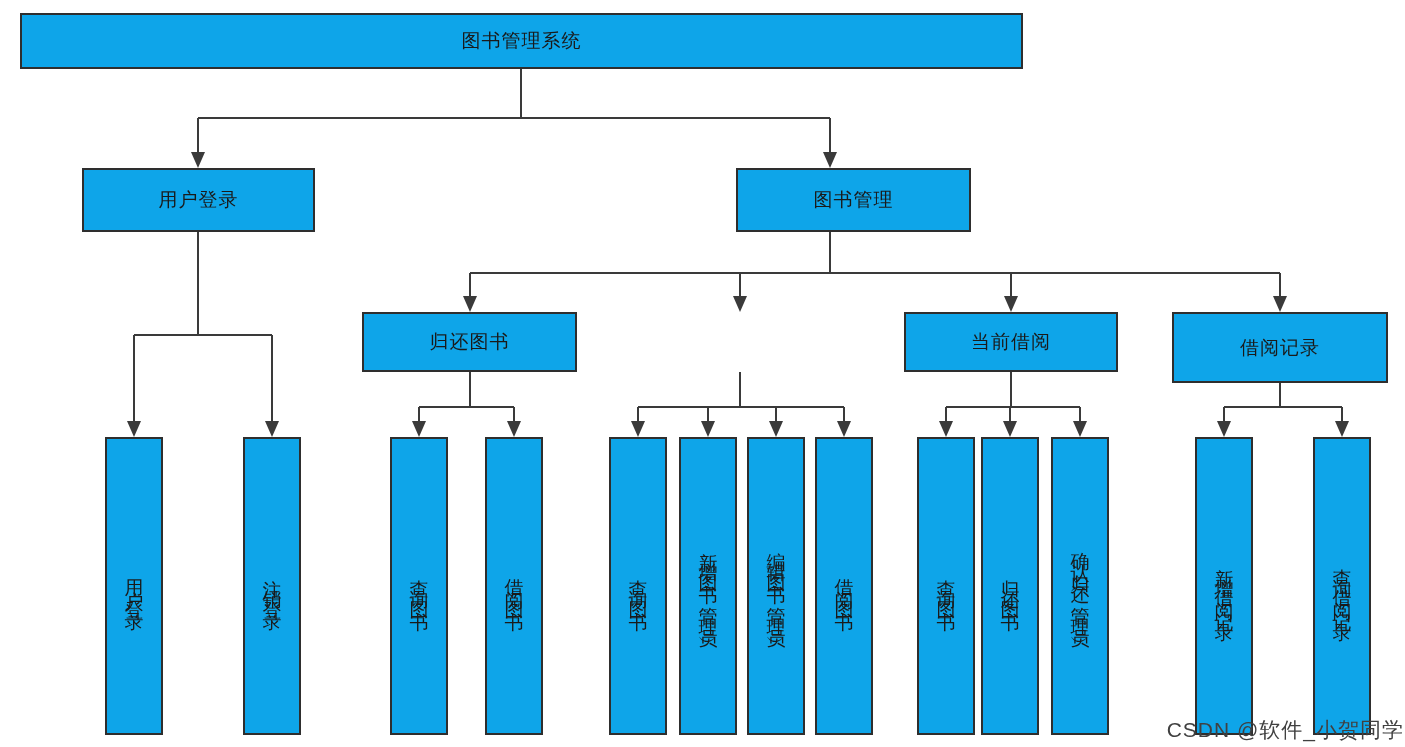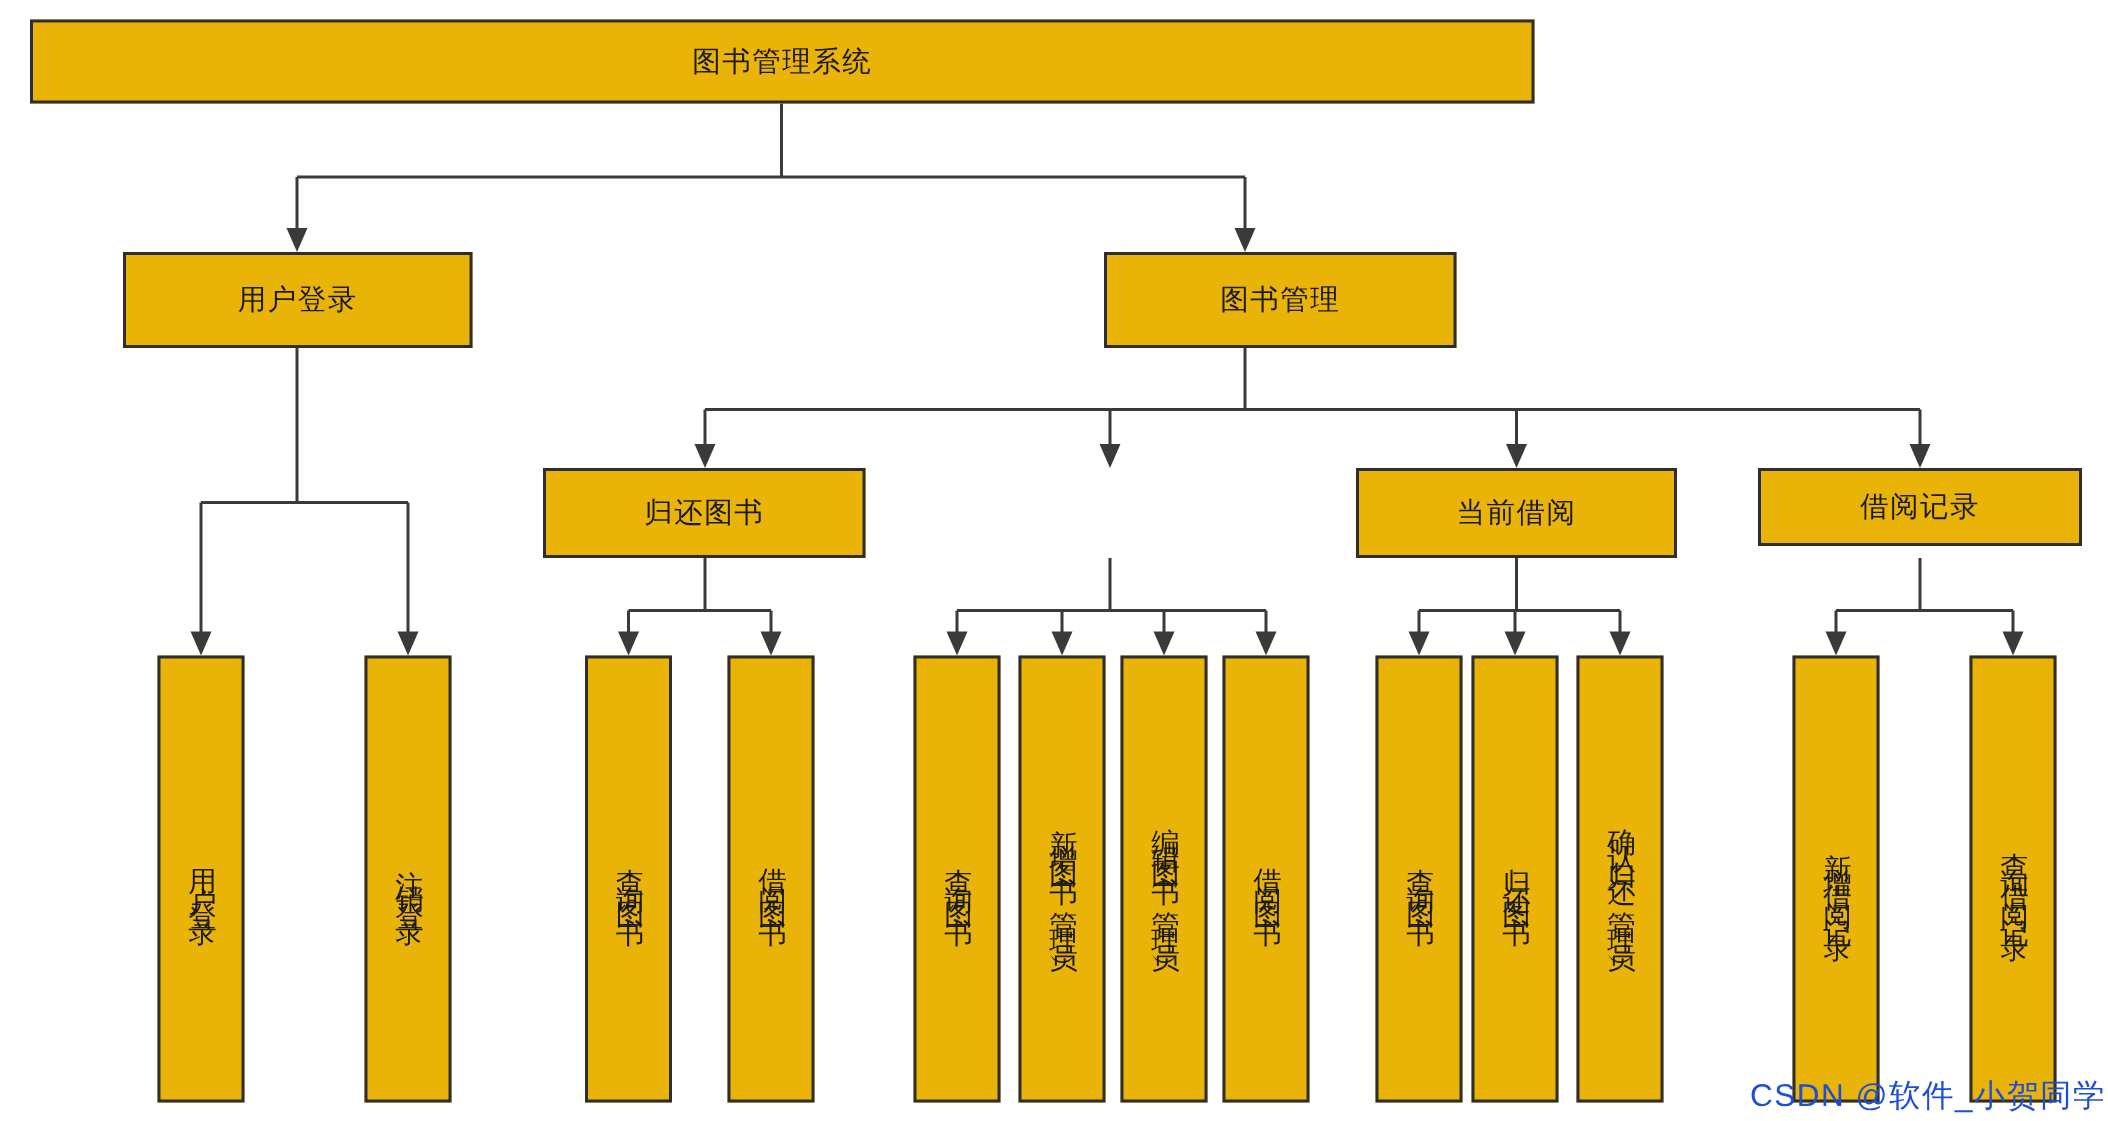--- a/index.html
+++ b/index.html
@@ -3,31 +3,31 @@
 <meta charset="utf-8">
 <style>
   html,body{margin:0;padding:0;background:#ffffff;}
   #canvas{
     position:relative;width:1405px;height:747px;background:#ffffff;overflow:hidden;
     font-family:"Liberation Sans","DejaVu Sans",sans-serif;color:#1a1a1a;
   }
   #wires{position:absolute;left:0;top:0;width:1405px;height:747px;}
   .ln{stroke:#3a3a3a;stroke-width:2;fill:none;}
   .node{
-    position:absolute;box-sizing:border-box;border:2px solid #2e2e2e;background:#eab308;
+    position:absolute;box-sizing:border-box;border:2px solid #2e2e2e;background:#0ea5e9;
     display:flex;align-items:center;justify-content:center;z-index:2;
   }
   .node.h span{font-size:19px;letter-spacing:1px;white-space:nowrap;}
   .node.v span{
     writing-mode:vertical-lr;text-orientation:upright;
     font-size:19px;letter-spacing:11px;line-height:54px;white-space:nowrap;
   }
   #watermark{
     position:absolute;top:716px;left:1158px;width:246px;z-index:5;
-    font-size:21px;color:#1d4ed8;text-align:right;white-space:nowrap;letter-spacing:1px;
+    font-size:21px;color:#404040;text-align:right;white-space:nowrap;letter-spacing:1px;
   }
 </style>
 </head>
 <body>
 
 <div id="canvas">
 
   <svg id="wires" viewBox="0 0 1405 747">
 
     <path class="ln" d="M521 69 V118 M198 118 H830 M198 118 V156 M830 118 V156"></path>
@@ -76,21 +76,21 @@
   <div class="node h" style="left:736px;top:168px;width:235px;height:64px">
     <span>图书管理</span>
   </div>
 
   <div class="node h" style="left:362px;top:312px;width:215px;height:60px">
     <span>归还图书</span>
   </div>
   <div class="node h" style="left:904px;top:312px;width:214px;height:60px">
     <span>当前借阅</span>
   </div>
-  <div class="node h" style="left:1172px;top:312px;width:216px;height:52px">
+  <div class="node h" style="left:1172px;top:312px;width:216px;height:71px">
     <span>借阅记录</span>
   </div>
 
   <div class="node v" style="left:105px;top:437px;width:58px;height:298px">
     <span>用户登录</span>
   </div>
   <div class="node v" style="left:243px;top:437px;width:58px;height:298px">
     <span>注销登录</span>
   </div>
 

